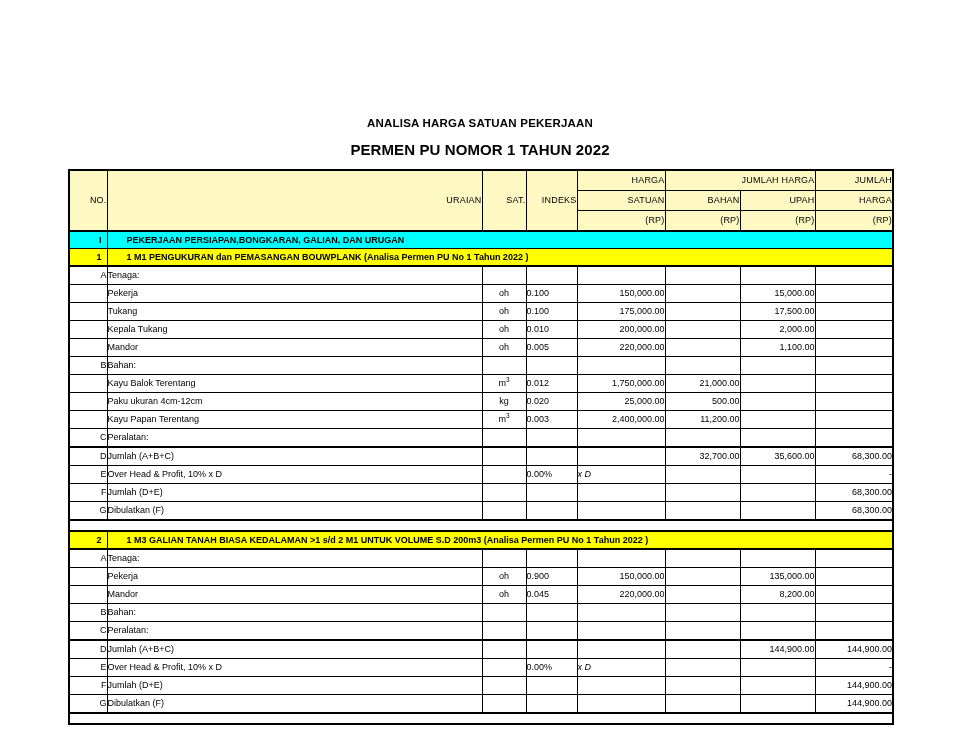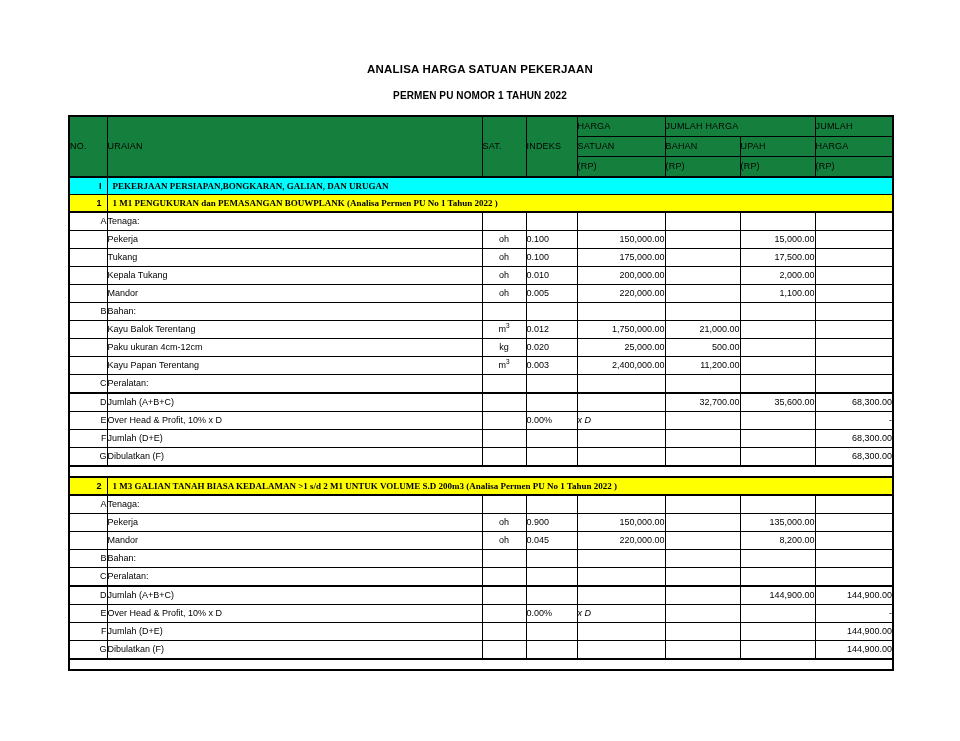--- a/index.html
+++ b/index.html
@@ -15,30 +15,30 @@
     overflow: hidden;
   }
   .page {
     position: relative;
     width: 960px;
     height: 741px;
     box-sizing: border-box;
   }
   .titles {
     text-align: center;
-    padding-top: 62px;
+    padding-top: 116px;
   }
   .title-main {
     font-size: 11.5px;
     font-weight: bold;
     letter-spacing: 0.2px;
     line-height: 14px;
   }
   .title-sub {
-    font-size: 10px;
+    font-size: 15px;
     font-weight: bold;
     letter-spacing: 0.1px;
     margin-top: 14px;
     line-height: 12px;
   }
   .table-wrap {
     margin: 13px auto 0 auto;
     width: 824px;
   }
   table.ahs {
@@ -62,22 +62,22 @@
   col.c-ur    { width: 375px; }
   col.c-sat   { width: 44px; }
   col.c-idx   { width: 51px; }
   col.c-hs    { width: 88px; }
   col.c-bhn   { width: 75px; }
   col.c-uph   { width: 75px; }
   col.c-jml   { width: 78px; }
 
   
   thead td {
-    background: #15803d;
-    text-align: left;
+    background: #fef9c3;
+    text-align: right;
     font-weight: bold;
     font-size: 9px;
     letter-spacing: 0.2px;
   }
   .hdr-row1 td, .hdr-row2 td, .hdr-row3 td { height: 19px; }
 
   
   td.no-cell {
     text-align: right;
     padding-right: 5px;
@@ -109,22 +109,21 @@
     background: #ffff00;
     height: 16px;
     font-weight: bold;
     font-size: 9px;
   }
   tr.sec-cyan td.no-cell, tr.sec-yellow td.no-cell {
     text-align: right;
     padding-right: 5px;
   }
   tr.sec-cyan td.ur-cell, tr.sec-yellow td.ur-cell {
-    padding-left: 5px;
-    font-family: Liberation Serif, serif;
+    padding-left: 19px;
   }
   
   tr.sec-cyan td { border-top: 2px solid #000; }
   tr.sec-yellow td { border-bottom: 2px solid #000; }
 
   
   tr.spacer td {
     height: 9px;
     border-left: 1px solid #000;
     border-right: 1px solid #000;

